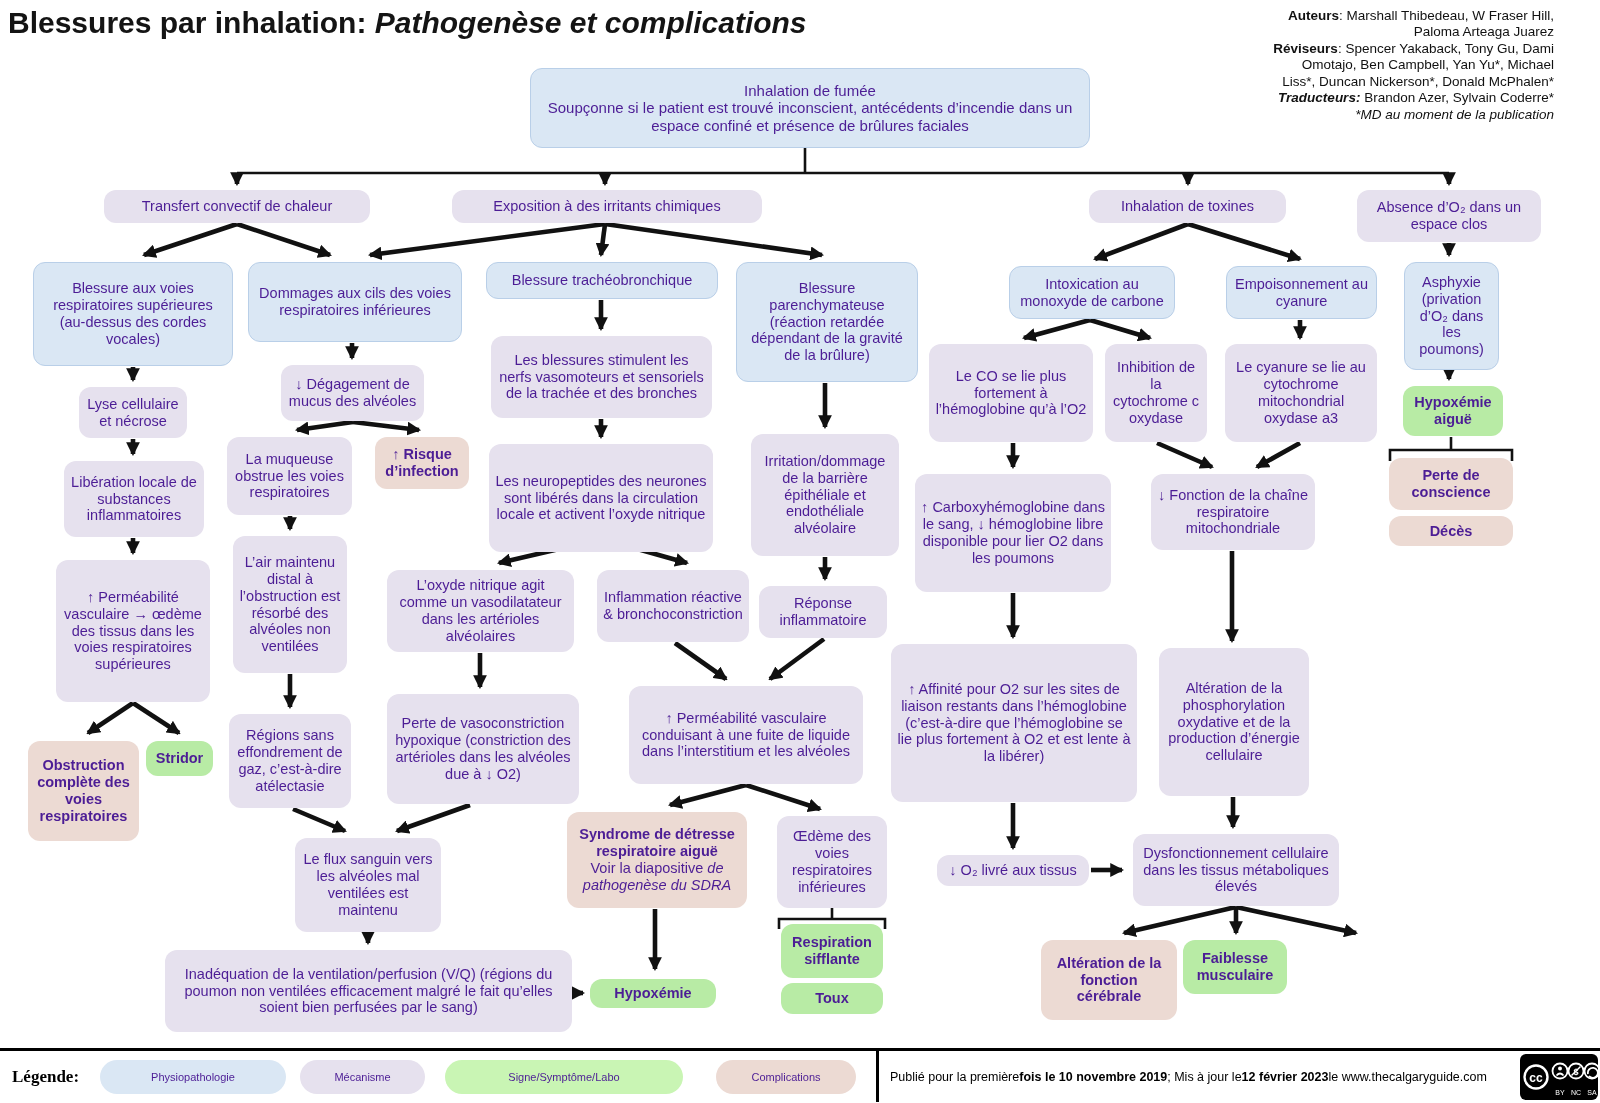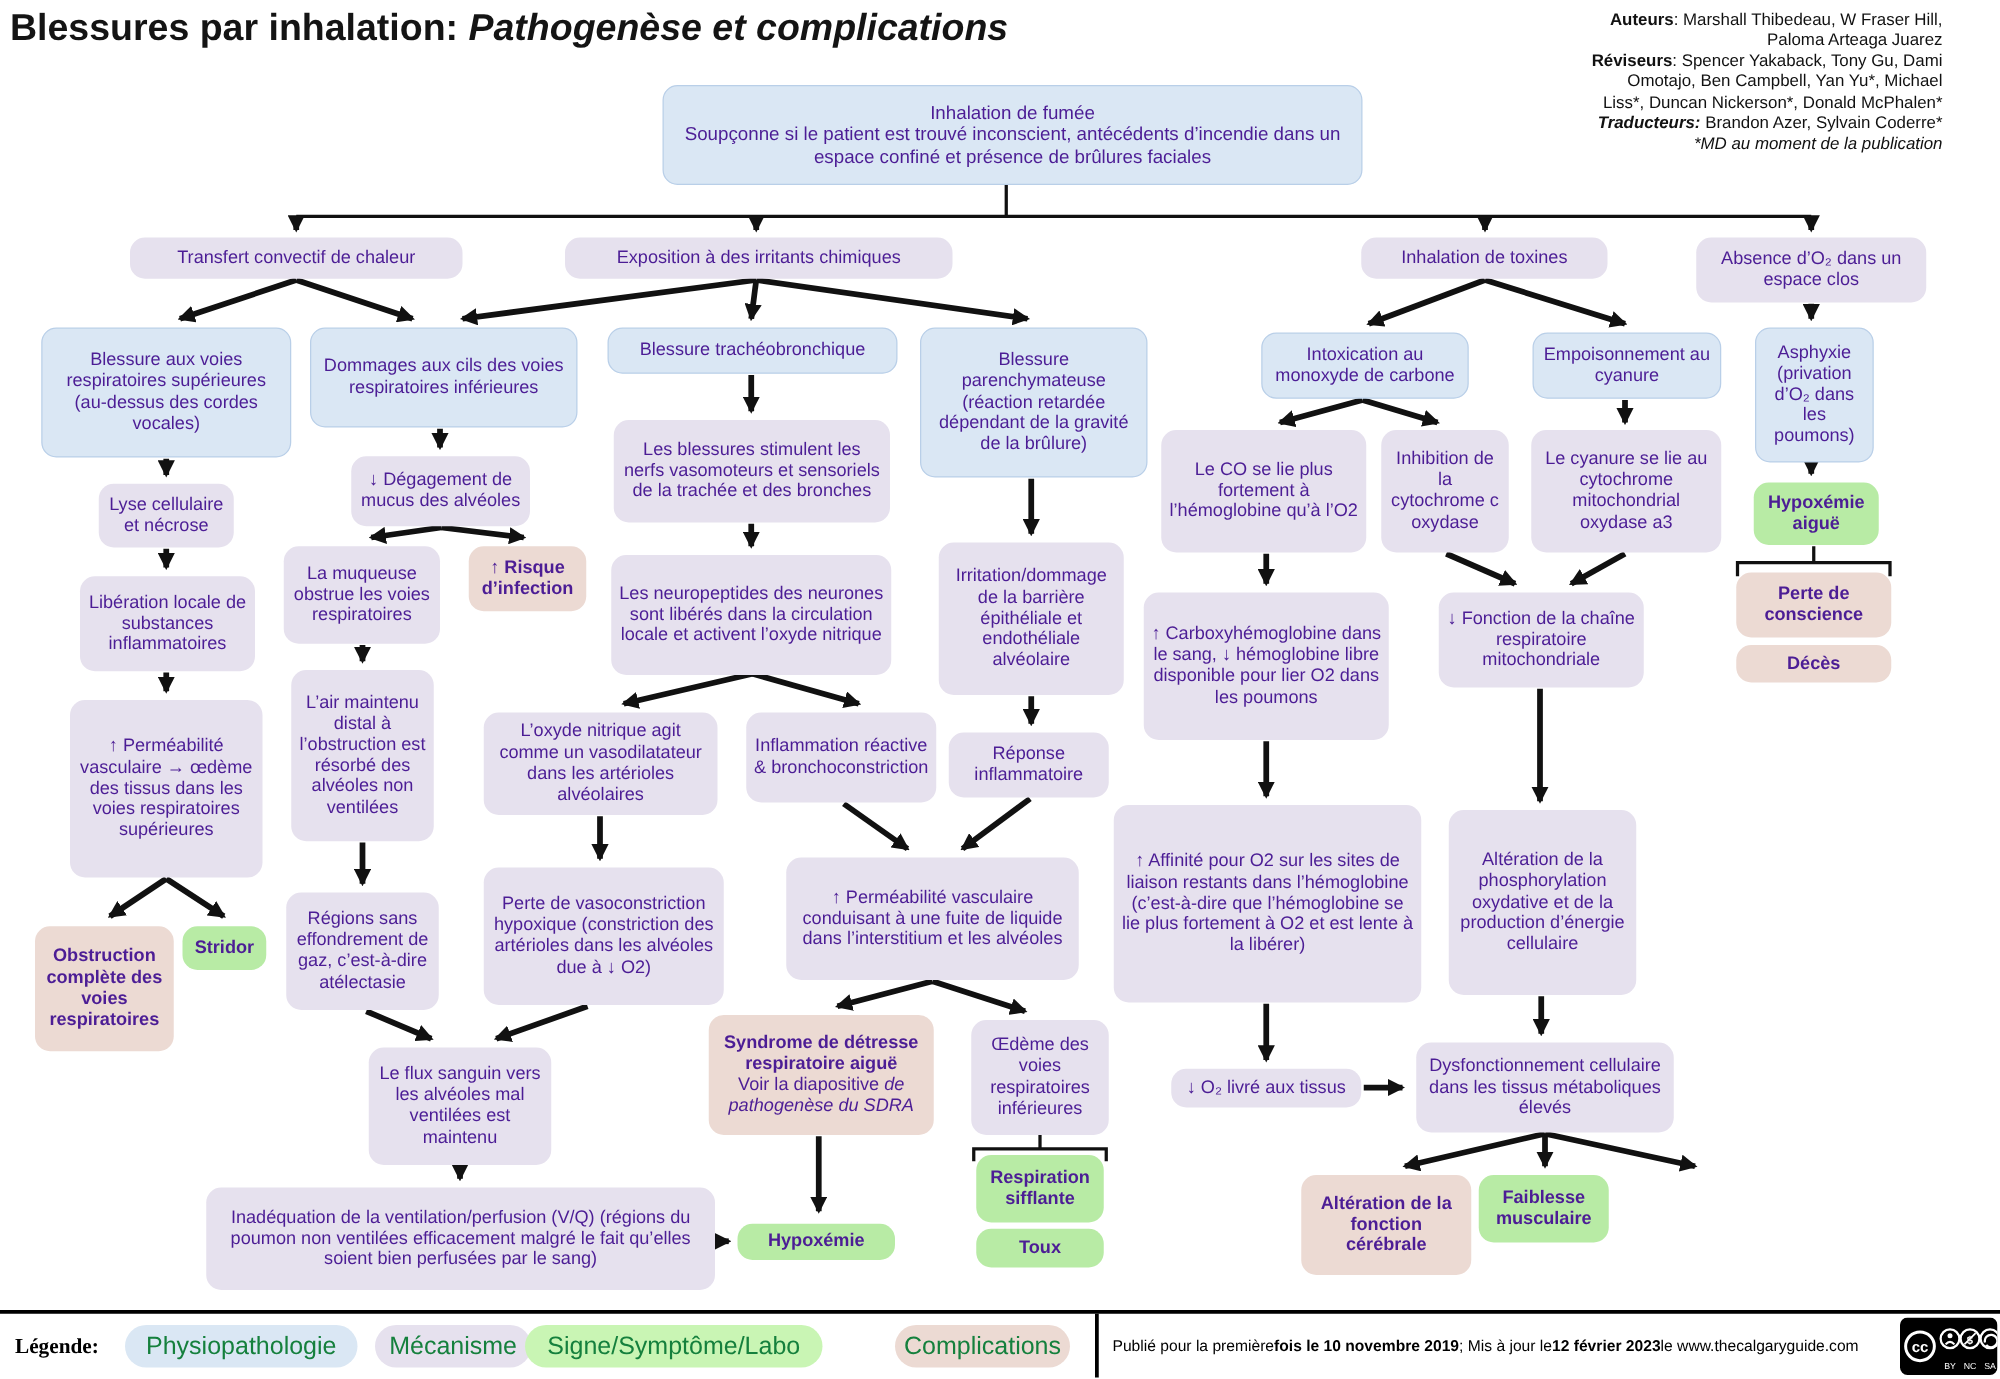--- a/index.html
+++ b/index.html
@@ -23,24 +23,24 @@
   .phys{background:var(--c-phys);border:1px solid var(--c-phys_border);}
   .mech{background:var(--c-mech);}
   .sign{background:var(--c-sign);font-weight:700;}
   .comp{background:var(--c-comp);font-weight:700;}
   .node .body-normal{font-weight:400;}
   .fumee{font-size:15px;}
   .legend-bar{position:absolute;left:0;top:1048px;width:1600px;height:55px;background:#fff;
               border-top:3.5px solid #000;box-sizing:border-box;z-index:2;}
   .legend-label{position:absolute;left:12px;top:0;height:51px;display:flex;align-items:center;
                 font-weight:700;font-size:17px;color:#000;font-family:Liberation Serif, serif;}
-  .swatch{position:absolute;top:9px;height:34px;display:flex;align-items:center;justify-content:center;font-size:20px;color:#15803d;border-radius:17px;}
+  .swatch{position:absolute;top:9px;height:34px;display:flex;align-items:center;justify-content:center;font-size:11px;color:#4c1d95;border-radius:17px;}
   .sw-phys{left:100px;width:186px;background:var(--c-phys);}
   .sw-mech{left:300px;width:125px;background:var(--c-mech);}
-  .sw-sign{left:420px;width:238px;background:#c9f5b4;}
+  .sw-sign{left:445px;width:238px;background:#c9f5b4;}
   .sw-comp{left:716px;width:140px;background:var(--c-comp);}
   .legend-divider{position:absolute;left:876px;top:0;width:3px;height:51px;background:#000;}
   .pub{position:absolute;left:890px;top:0;height:51px;display:flex;align-items:center;
        font-size:12.5px;white-space:nowrap;color:#000;}
   .cc-badge{position:absolute;right:2px;top:3px;}
 </style>
 </head>
 <body>
 
 <div class="canvas">
@@ -157,21 +157,21 @@
   <div class="node mech" style="left:281px;top:365px;width:143px;height:56px">↓ Dégagement de mucus des alvéoles</div>
   <div class="node mech" style="left:227px;top:437px;width:125px;height:78px">La muqueuse obstrue les voies respiratoires</div>
   <div class="node comp" style="left:375px;top:437px;width:94px;height:52px">↑ Risque d’infection</div>
   <div class="node mech" style="left:233px;top:536px;width:114px;height:137px">L’air maintenu distal à l’obstruction est résorbé des alvéoles non ventilées</div>
   <div class="node mech" style="left:229px;top:714px;width:122px;height:94px">Régions sans effondrement de gaz, c’est-à-dire atélectasie</div>
   <div class="node mech" style="left:295px;top:838px;width:146px;height:94px">Le flux sanguin vers les alvéoles mal ventilées est maintenu</div>
   <div class="node mech" style="left:165px;top:950px;width:407px;height:82px">Inadéquation de la ventilation/perfusion (V/Q) (régions du poumon non ventilées efficacement malgré le fait qu’elles soient bien perfusées par le sang)</div>
   <div class="node sign" style="left:590px;top:979px;width:126px;height:29px">Hypoxémie</div>
 
   <div class="node mech" style="left:491px;top:336px;width:221px;height:82px">Les blessures stimulent les nerfs vasomoteurs et sensoriels de la trachée et des bronches</div>
-  <div class="node mech" style="left:489px;top:444px;width:224px;height:96px">Les neuropeptides des neurones sont libérés dans la circulation locale et activent l’oxyde nitrique</div>
+  <div class="node mech" style="left:489px;top:444px;width:224px;height:108px">Les neuropeptides des neurones sont libérés dans la circulation locale et activent l’oxyde nitrique</div>
   <div class="node mech" style="left:387px;top:570px;width:187px;height:82px">L’oxyde nitrique agit comme un vasodilatateur dans les artérioles alvéolaires</div>
   <div class="node mech" style="left:597px;top:570px;width:152px;height:72px">Inflammation réactive &amp; bronchoconstriction</div>
   <div class="node mech" style="left:387px;top:694px;width:192px;height:110px">Perte de vasoconstriction hypoxique (constriction des artérioles dans les alvéoles due à ↓ O2)</div>
   <div class="node mech" style="left:629px;top:686px;width:234px;height:98px">↑ Perméabilité vasculaire conduisant à une fuite de liquide dans l’interstitium et les alvéoles</div>
 
   <div class="node comp sdra" style="left:567px;top:812px;width:180px;height:96px">
     <div>Syndrome de détresse respiratoire aiguë</div>
     <div class="body-normal"><span>Voir la diapositive </span><span style="font-style: italic;">de pathogenèse du SDRA</span></div>
   </div>
 

